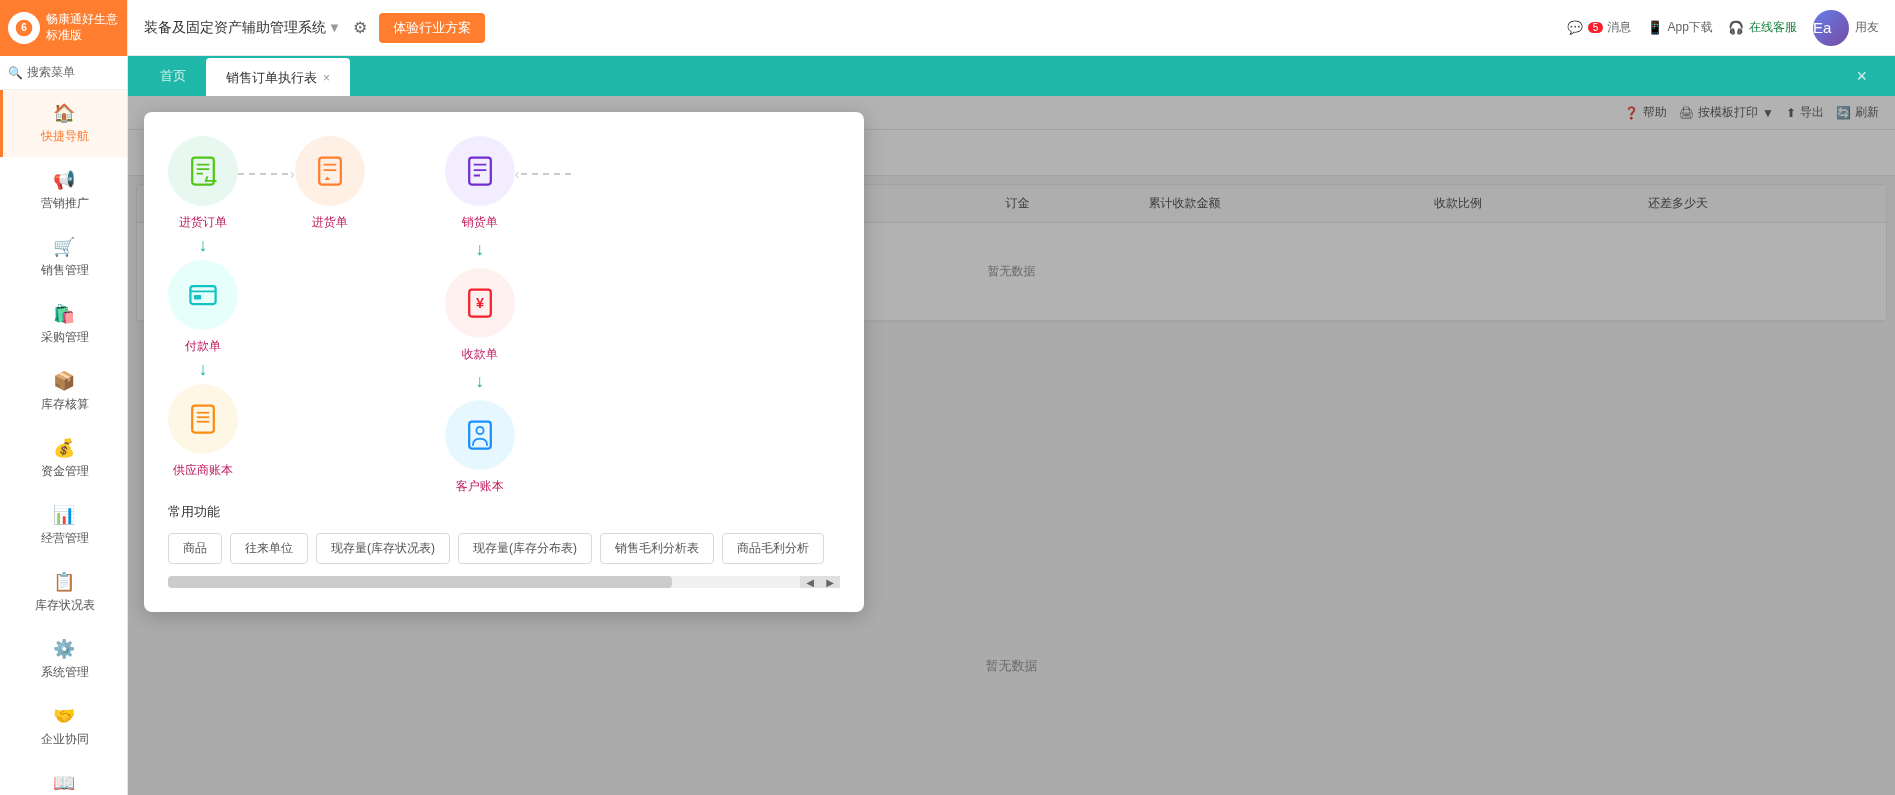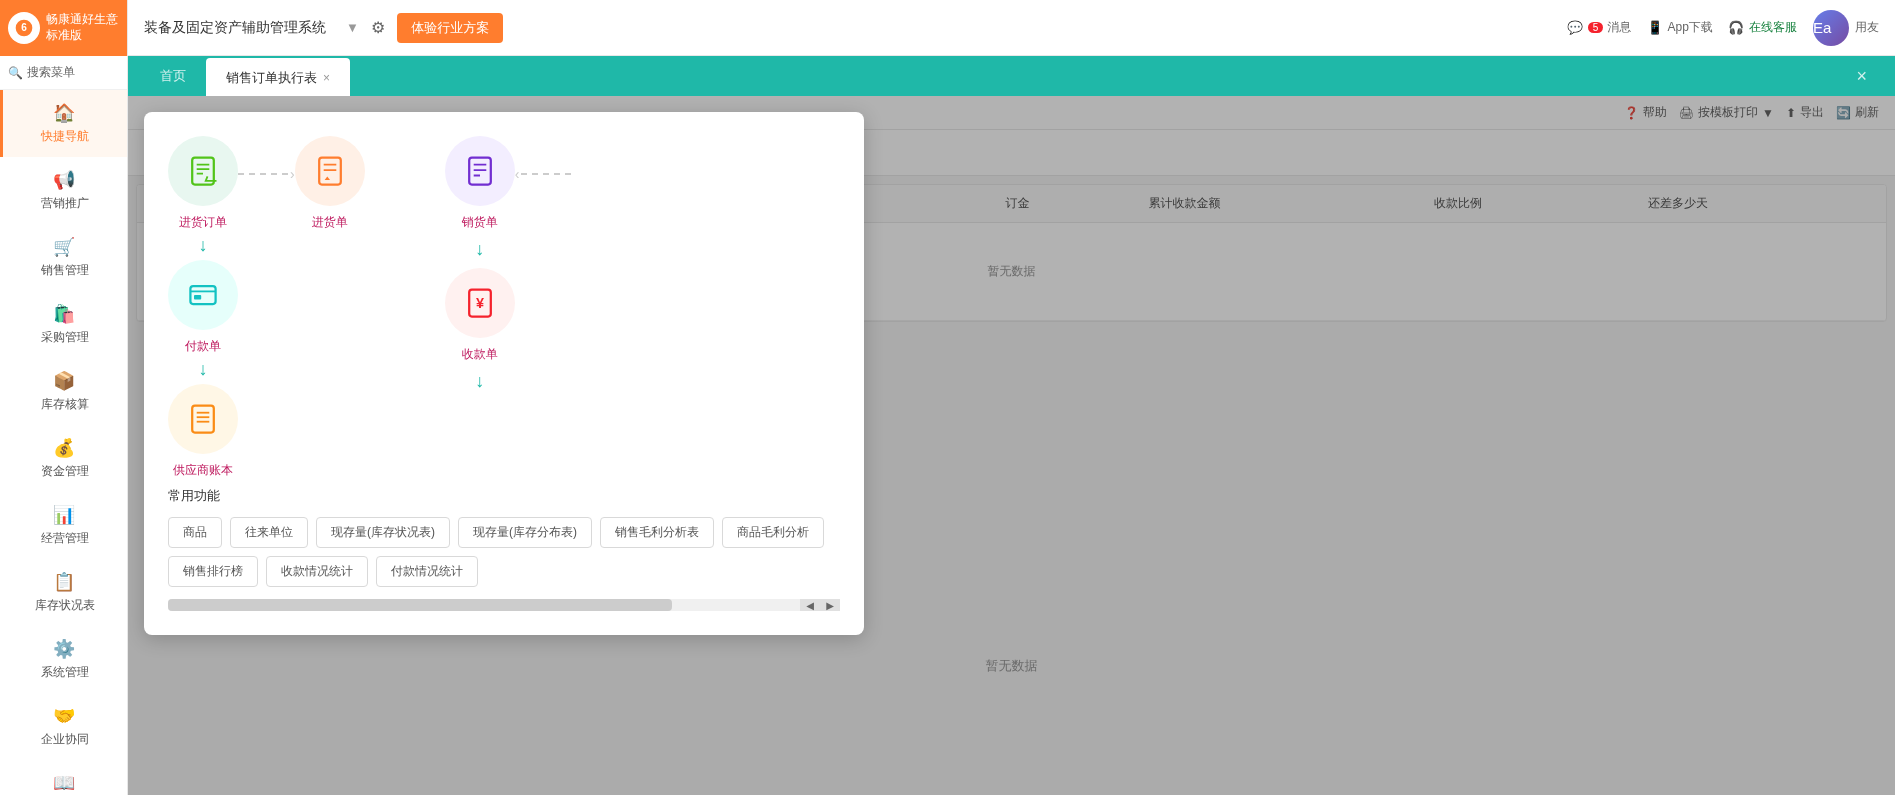--- a/index.html
+++ b/index.html
@@ -79,21 +79,21 @@
     .circle-orange2 { background: #fff7e6; color: #fa8c16; }
     .circle-blue { background: #e6f7ff; color: #1890ff; }
 
     
     .common-functions { margin-top: 8px; }
     .common-title { font-size: 13px; color: #333; font-weight: 500; margin-bottom: 12px; }
     .func-btns { display: flex; flex-wrap: wrap; gap: 8px; margin-bottom: 8px; }
     .func-btn { border: 1px solid #d9d9d9; background: #fff; border-radius: 4px; padding: 6px 14px; cursor: pointer; font-size: 12px; color: #555; }
 
     
-    .system-title-area { display: flex; align-items: center; gap: 20px; justify-content: flex-end; }
+    .system-title-area { display: flex; align-items: center; gap: 2px; justify-content: flex-end; }
     .system-dropdown { color: #999; cursor: pointer; }
 
     
     .ea-avatar { width: 36px; height: 36px; border-radius: 50%; background: linear-gradient(135deg, #667eea, #764ba2); display: flex; align-items: center; justify-content: flex-start; color: #fff; font-size: 15px; font-weight: 400; }
   </style>
 </head>
 <body>
 
 <div class="app-container">
 
@@ -356,20 +356,30 @@
               <div class="flow-node">
                 <div class="flow-circle circle-red">
                   <svg viewBox="0 0 40 40" width="36" height="36">
                       <rect x="8" y="5" width="24" height="30" rx="3" fill="none" stroke="#f5222d" stroke-width="2.5"></rect>
                       <text x="20" y="26" text-anchor="middle" fill="#f5222d" font-size="16" font-weight="bold">¥</text>
                     </svg>
                 </div>
                 <span class="flow-label">收款单</span>
               </div>
               <div style="color:#1fb8a8;font-size:18px;padding:4px 0;">↓</div>
+              <div class="flow-node">
+                <div class="flow-circle circle-blue">
+                  <svg viewBox="0 0 40 40" width="36" height="36">
+                      <rect x="8" y="5" width="24" height="30" rx="3" fill="none" stroke="#1890ff" stroke-width="2.5"></rect>
+                      <circle cx="20" cy="15" r="4" stroke="#1890ff" stroke-width="2" fill="none"></circle>
+                      <path d="M12 32 q0-8 8-8 q8 0 8 8" stroke="#1890ff" stroke-width="2" fill="none"></path>
+                    </svg>
+                </div>
+                <span class="flow-label">客户账本</span>
+              </div>
             </div>
 
             <div style="display:flex;align-items:flex-start;padding-top:30px;">
               <div style="display:flex;align-items:center;gap:2px;">
                 <span style="color:#ccc;font-size:14px;">‹</span>
                 <div style="width:50px;border-top:2px dashed #ccc;"></div>
               </div>
             </div>
 
           </div>
@@ -377,25 +387,20 @@
           <div class="common-functions">
             <div class="common-title">常用功能</div>
             <div class="func-btns">
               <button class="func-btn">商品</button>
               <button class="func-btn">往来单位</button>
               <button class="func-btn">现存量(库存状况表)</button>
               <button class="func-btn">现存量(库存分布表)</button>
               <button class="func-btn">销售毛利分析表</button>
               <button class="func-btn">商品毛利分析</button>
             </div>
-            <div class="func-btns">
-              <button class="func-btn">销售排行榜</button>
-              <button class="func-btn">收款情况统计</button>
-              <button class="func-btn">付款情况统计</button>
-            </div>
           </div>
 
           <div style="position:relative;margin-top:12px;">
             <div style="background:#f0f0f0;height:12px;border-radius:4px;display:flex;align-items:center;">
               <div style="background:#ccc;height:12px;width:75%;border-radius:4px;"></div>
             </div>
             <div style="position:absolute;right:0;top:0;display:flex;">
               <div style="width:20px;height:12px;background:#e0e0e0;display:flex;align-items:center;justify-content:center;cursor:pointer;font-size:10px;color:#666;">◀</div>
               <div style="width:20px;height:12px;background:#e0e0e0;display:flex;align-items:center;justify-content:center;cursor:pointer;font-size:10px;color:#666;">▶</div>
             </div>

